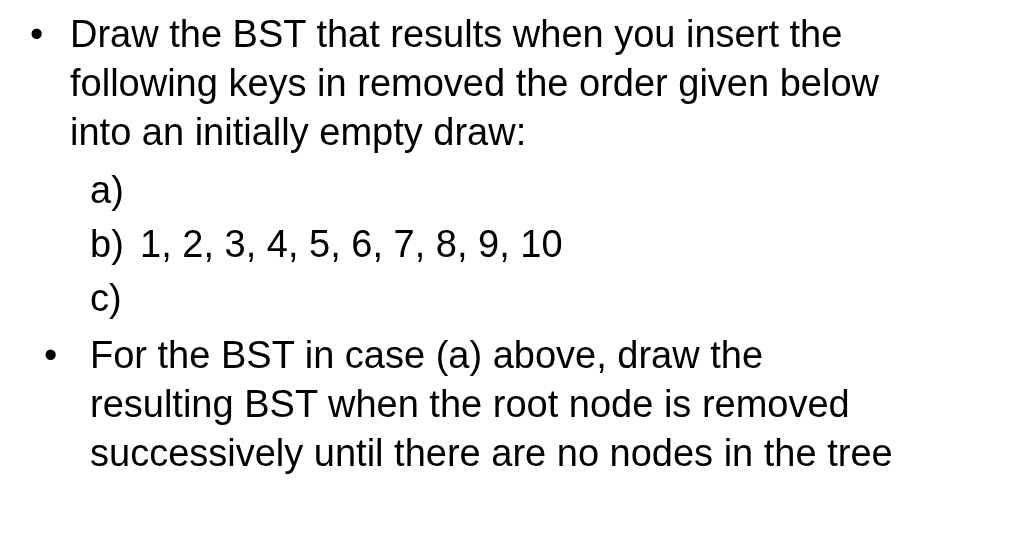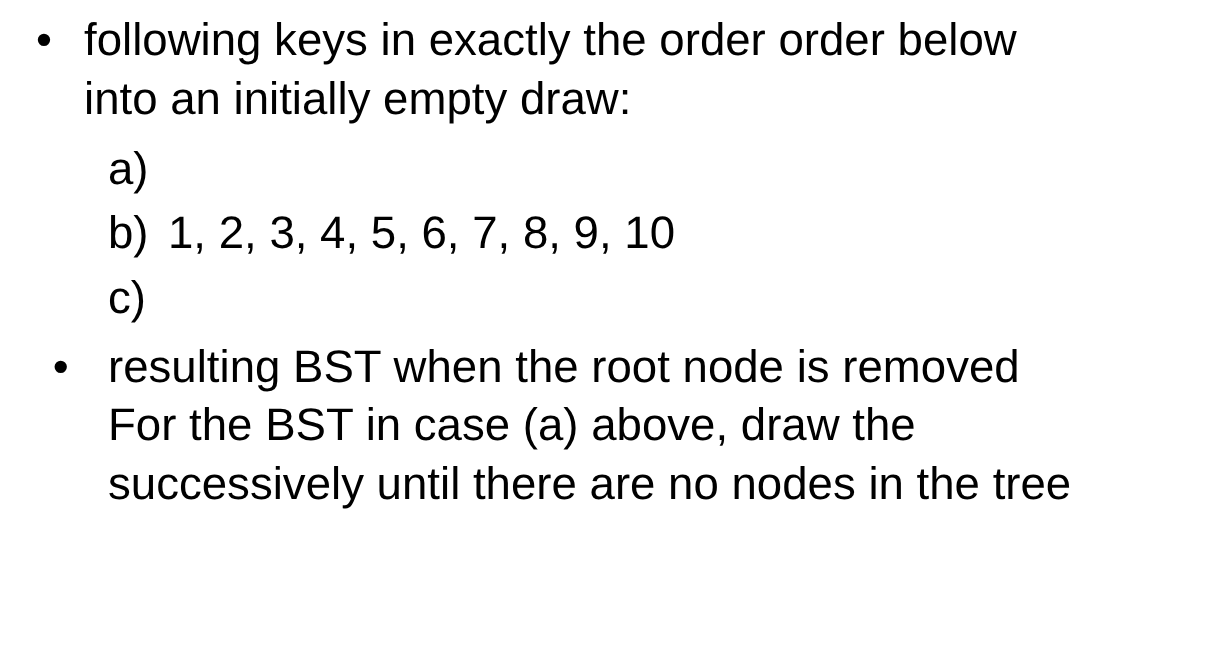--- a/index.html
+++ b/index.html
@@ -56,40 +56,41 @@
   }
 </style>
 </head>
 <body>
 
 <div class="slide">
 
   <div class="bullet-block b1">
     <span class="marker">•</span>
     <div class="text">
-      <div class="line">following keys in exactly the order order below</div>
+      <div class="line">Draw the BST that results when you insert the</div>
+      <div class="line">following keys in removed the order given below</div>
       <div class="line">into an initially empty draw:</div>
     </div>
   </div>
 
   <div class="sublist">
     <div class="subitem">
       <span class="label">a)</span>
     </div>
     <div class="subitem">
       <span class="label">b)</span>
       <span class="keys">1, 2, 3, 4, 5, 6, 7, 8, 9, 10</span>
     </div>
     <div class="subitem">
       <span class="label">c)</span>
     </div>
   </div>
 
   <div class="bullet-block b2">
     <span class="marker">•</span>
     <div class="text">
+      <div class="line">For the BST in case (a) above, draw the</div>
       <div class="line">resulting BST when the root node is removed</div>
-      <div class="line">For the BST in case (a) above, draw the</div>
       <div class="line">successively until there are no nodes in the tree</div>
     </div>
   </div>
 
 </div>
 
 </body></html>

